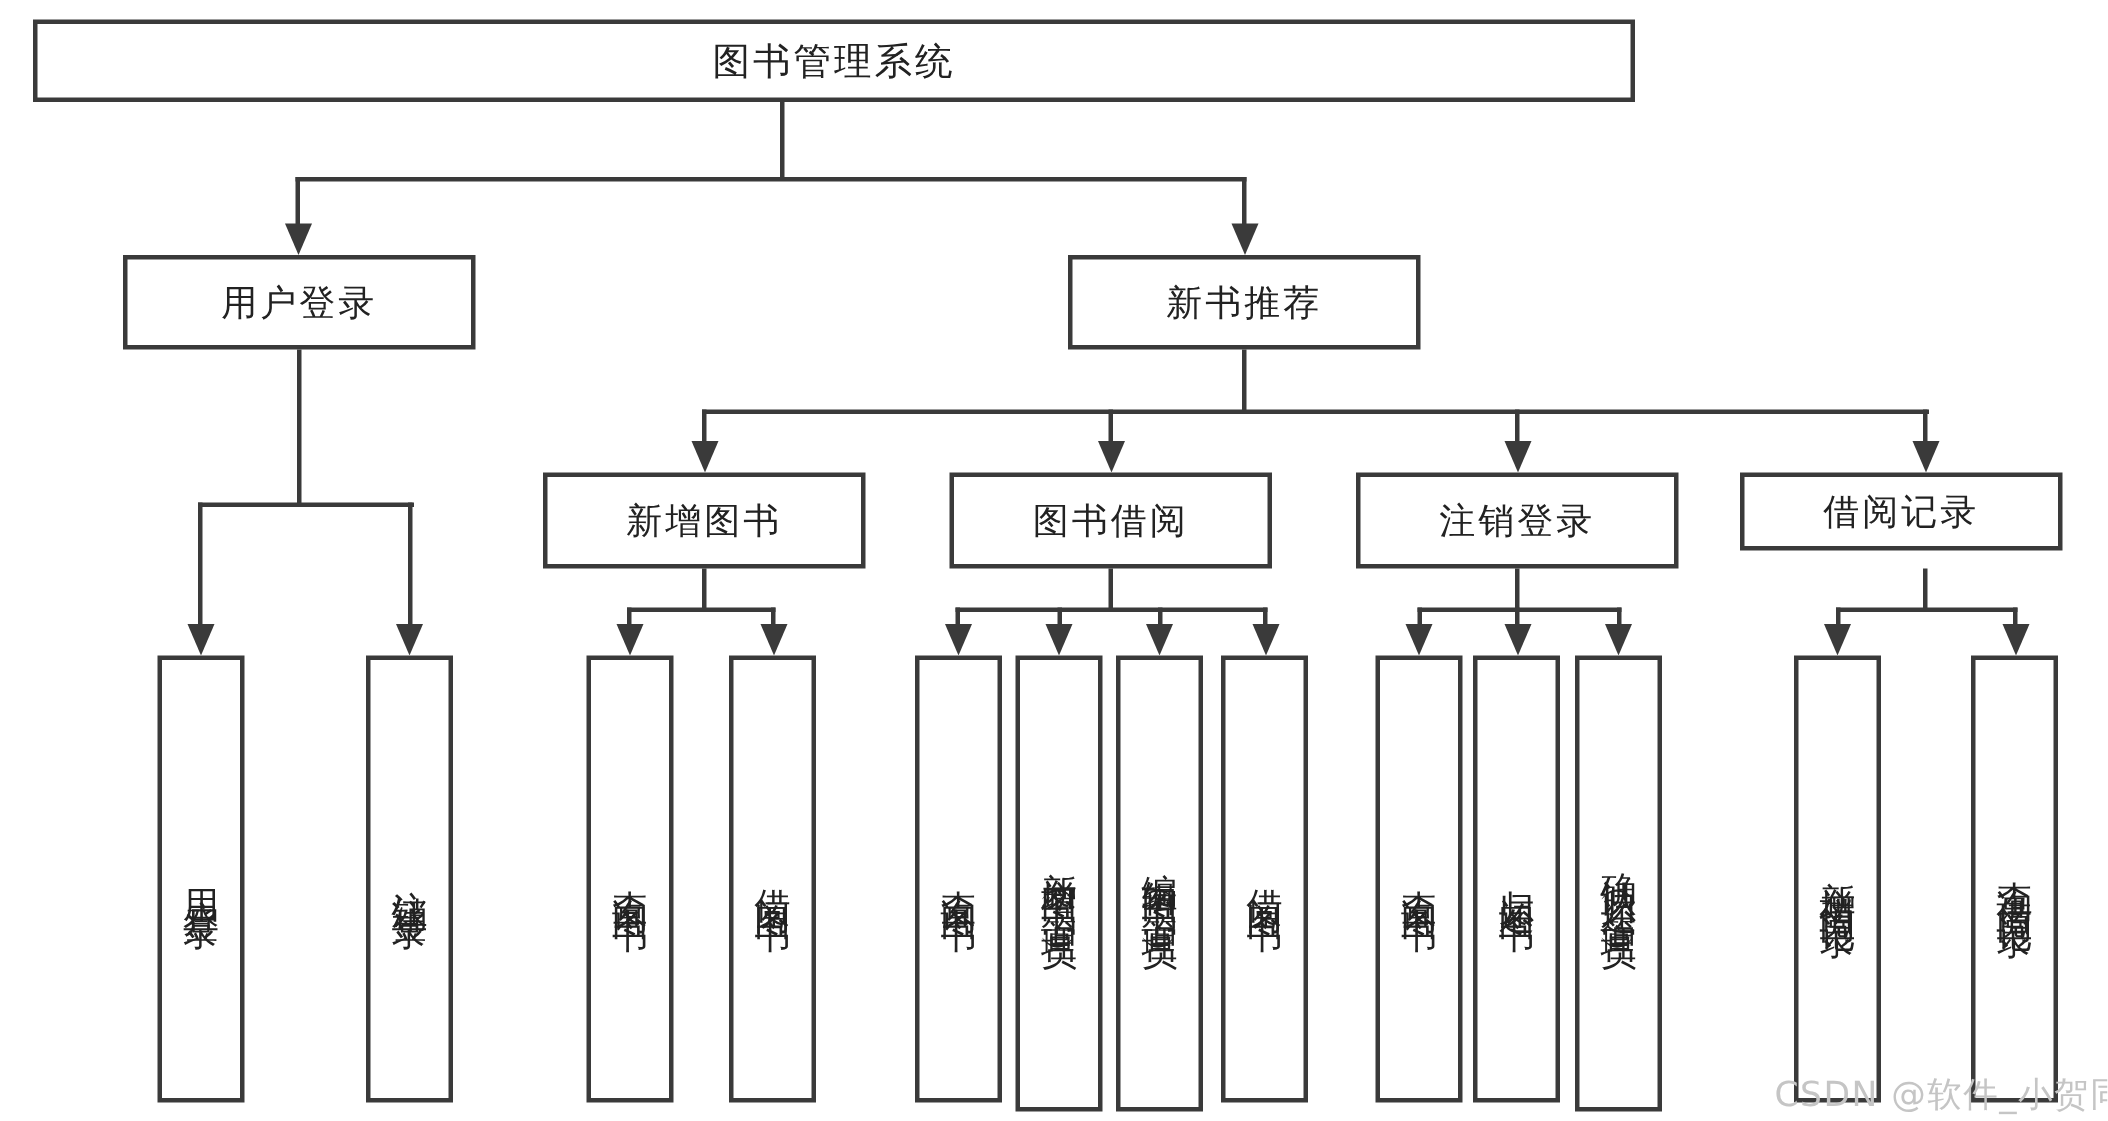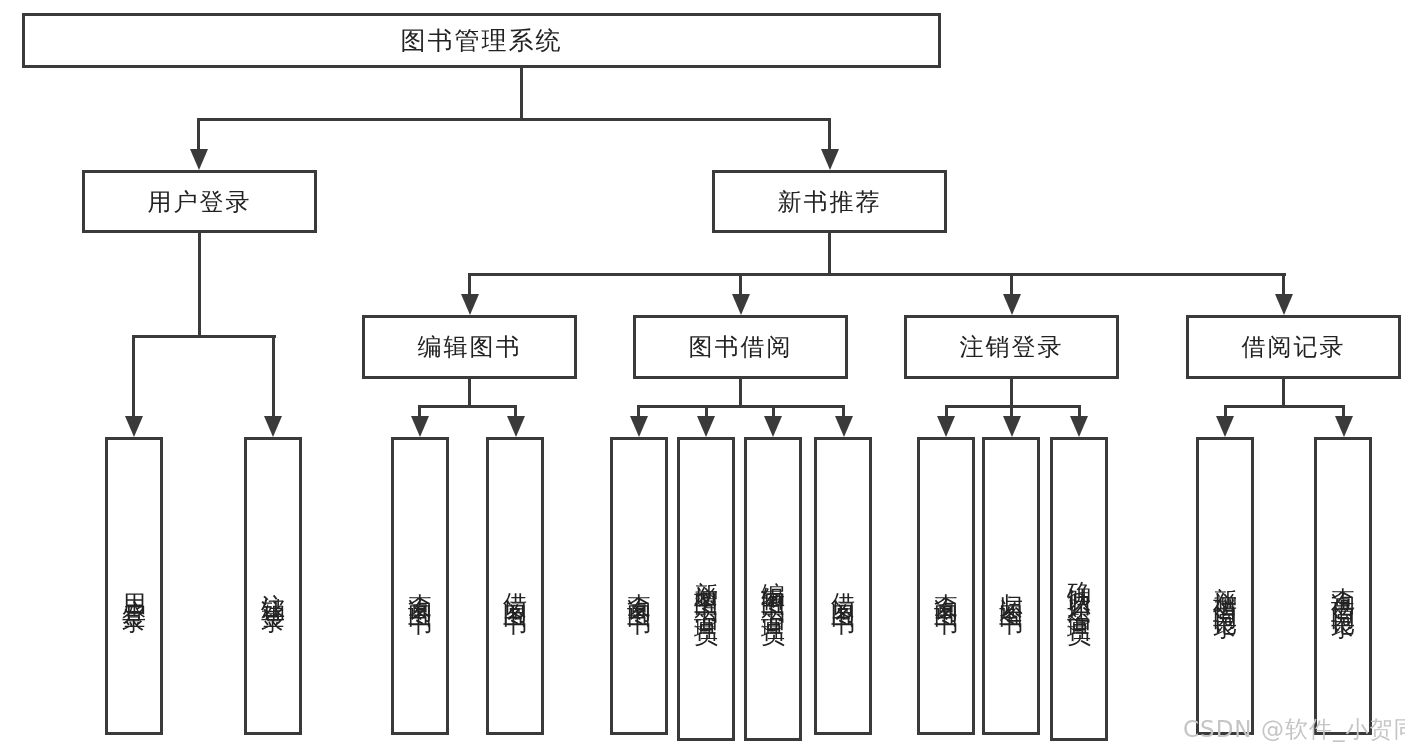--- a/index.html
+++ b/index.html
@@ -54,21 +54,21 @@
     letter-spacing:1px;
     color:#c5c5c5;
     white-space:nowrap;
   }
 </style>
 </head>
 <body>
 
 <div id="canvas">
 
-  <div class="box" style="left:22px;top:13px;width:919px;height:55px;">
+  <div class="box" style="left:22px;top:13px;width:1068px;height:55px;">
     <span class="hlabel title-label">图书管理系统</span>
   </div>
 
   <div class="seg" style="left:520px;top:68px;width:3px;height:50px;"></div>
   <div class="seg" style="left:197px;top:118px;width:634px;height:3px;"></div>
   <div class="seg" style="left:197px;top:118px;width:3px;height:32px;"></div>
   <div class="arr" style="left:190px;top:149px;"></div>
   <div class="seg" style="left:828px;top:118px;width:3px;height:32px;"></div>
   <div class="arr" style="left:821px;top:149px;"></div>
 
@@ -91,29 +91,29 @@
   <div class="seg" style="left:468px;top:273px;width:3px;height:23px;"></div>
   <div class="arr" style="left:461px;top:294px;"></div>
   <div class="seg" style="left:739px;top:273px;width:3px;height:23px;"></div>
   <div class="arr" style="left:732px;top:294px;"></div>
   <div class="seg" style="left:1010px;top:273px;width:3px;height:23px;"></div>
   <div class="arr" style="left:1003px;top:294px;"></div>
   <div class="seg" style="left:1282px;top:273px;width:3px;height:23px;"></div>
   <div class="arr" style="left:1275px;top:294px;"></div>
 
   <div class="box" style="left:362px;top:315px;width:215px;height:64px;">
-    <span class="hlabel">编辑图书</span>
+    <span class="hlabel">新增图书</span>
   </div>
   <div class="box" style="left:633px;top:315px;width:215px;height:64px;align-items:center;">
     <span class="hlabel">图书借阅</span>
   </div>
   <div class="box" style="left:904px;top:315px;width:215px;height:64px;">
     <span class="hlabel">注销登录</span>
   </div>
-  <div class="box" style="left:1186px;top:315px;width:215px;height:64px;justify-content:center;">
+  <div class="box" style="left:1160px;top:315px;width:215px;height:52px;justify-content:center;">
     <span class="hlabel">借阅记录</span>
   </div>
 
   <div class="seg" style="left:468px;top:379px;width:3px;height:28px;"></div>
   <div class="seg" style="left:418px;top:405px;width:99px;height:3px;"></div>
   <div class="seg" style="left:418px;top:405px;width:3px;height:12px;"></div>
   <div class="arr" style="left:411px;top:416px;"></div>
   <div class="seg" style="left:514px;top:405px;width:3px;height:12px;"></div>
   <div class="arr" style="left:507px;top:416px;"></div>
 

